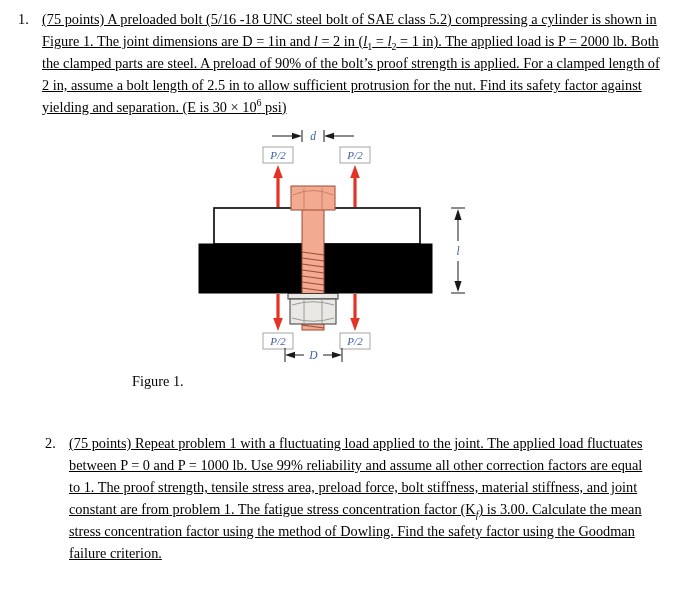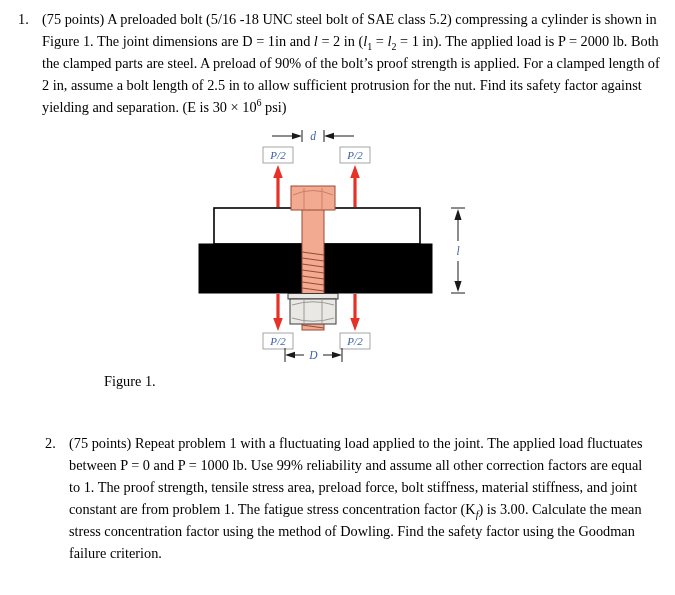--- a/index.html
+++ b/index.html
@@ -1,25 +1,25 @@
 <!DOCTYPE html>
 <html style="--load-arrow: #e63226; --bolt-fill: #f2aa90; --bolt-stroke: #9a4a38; --label-blue: #3f5fa8; --nut-fill: #e9e8e5; --plate-black: #000000;"><head>
 <meta charset="utf-8">
 <style>
   html,body{margin:0;padding:0;}
   body{width:675px;height:595px;background:#fff;overflow:hidden;}
   .doc{font-family:"Liberation Serif","DejaVu Serif",serif;font-size:14.3px;line-height:22px;color:#000;padding:8px 14px 0 18px;}
   .problem{display:flex;}
   .num{flex:0 0 24px;}
-  .ptext{flex:1;}
+  .ptext{flex:1;text-decoration:underline;}
   sub,sup{font-size:70%;line-height:0;}
   sup{vertical-align:super;}
   .p2wrap{margin-left:27px;margin-top:40px;padding-right:10px;}
   .fig{margin:10px 0 0 180px;width:292px;height:240px;}
-  .figcaption{margin:2px 0 0 86px;}
+  .figcaption{margin:2px 0 0 114px;}
 
   
   .dim{stroke:#1a1a1a;stroke-width:1;fill:none;}
   .dimhead{fill:#1a1a1a;stroke:none;}
   .dimlabel{font-family:"Liberation Serif",serif;font-style:italic;font-size:11.5px;fill:var(--label-blue,#3f5fa8);}
   .loadbox{fill:#ffffff;stroke:#8f8f8f;stroke-width:0.8;}
   .loadlabel{font-family:"Liberation Serif",serif;font-style:italic;font-size:11px;fill:var(--label-blue,#3f5fa8);}
   .load-arrow{stroke:var(--load-arrow,#e63226);stroke-width:3.2;fill:none;}
   .load-head{fill:var(--load-arrow,#e63226);stroke:none;}
   .plate-white{fill:#fff;stroke:#000;stroke-width:1.6;}

